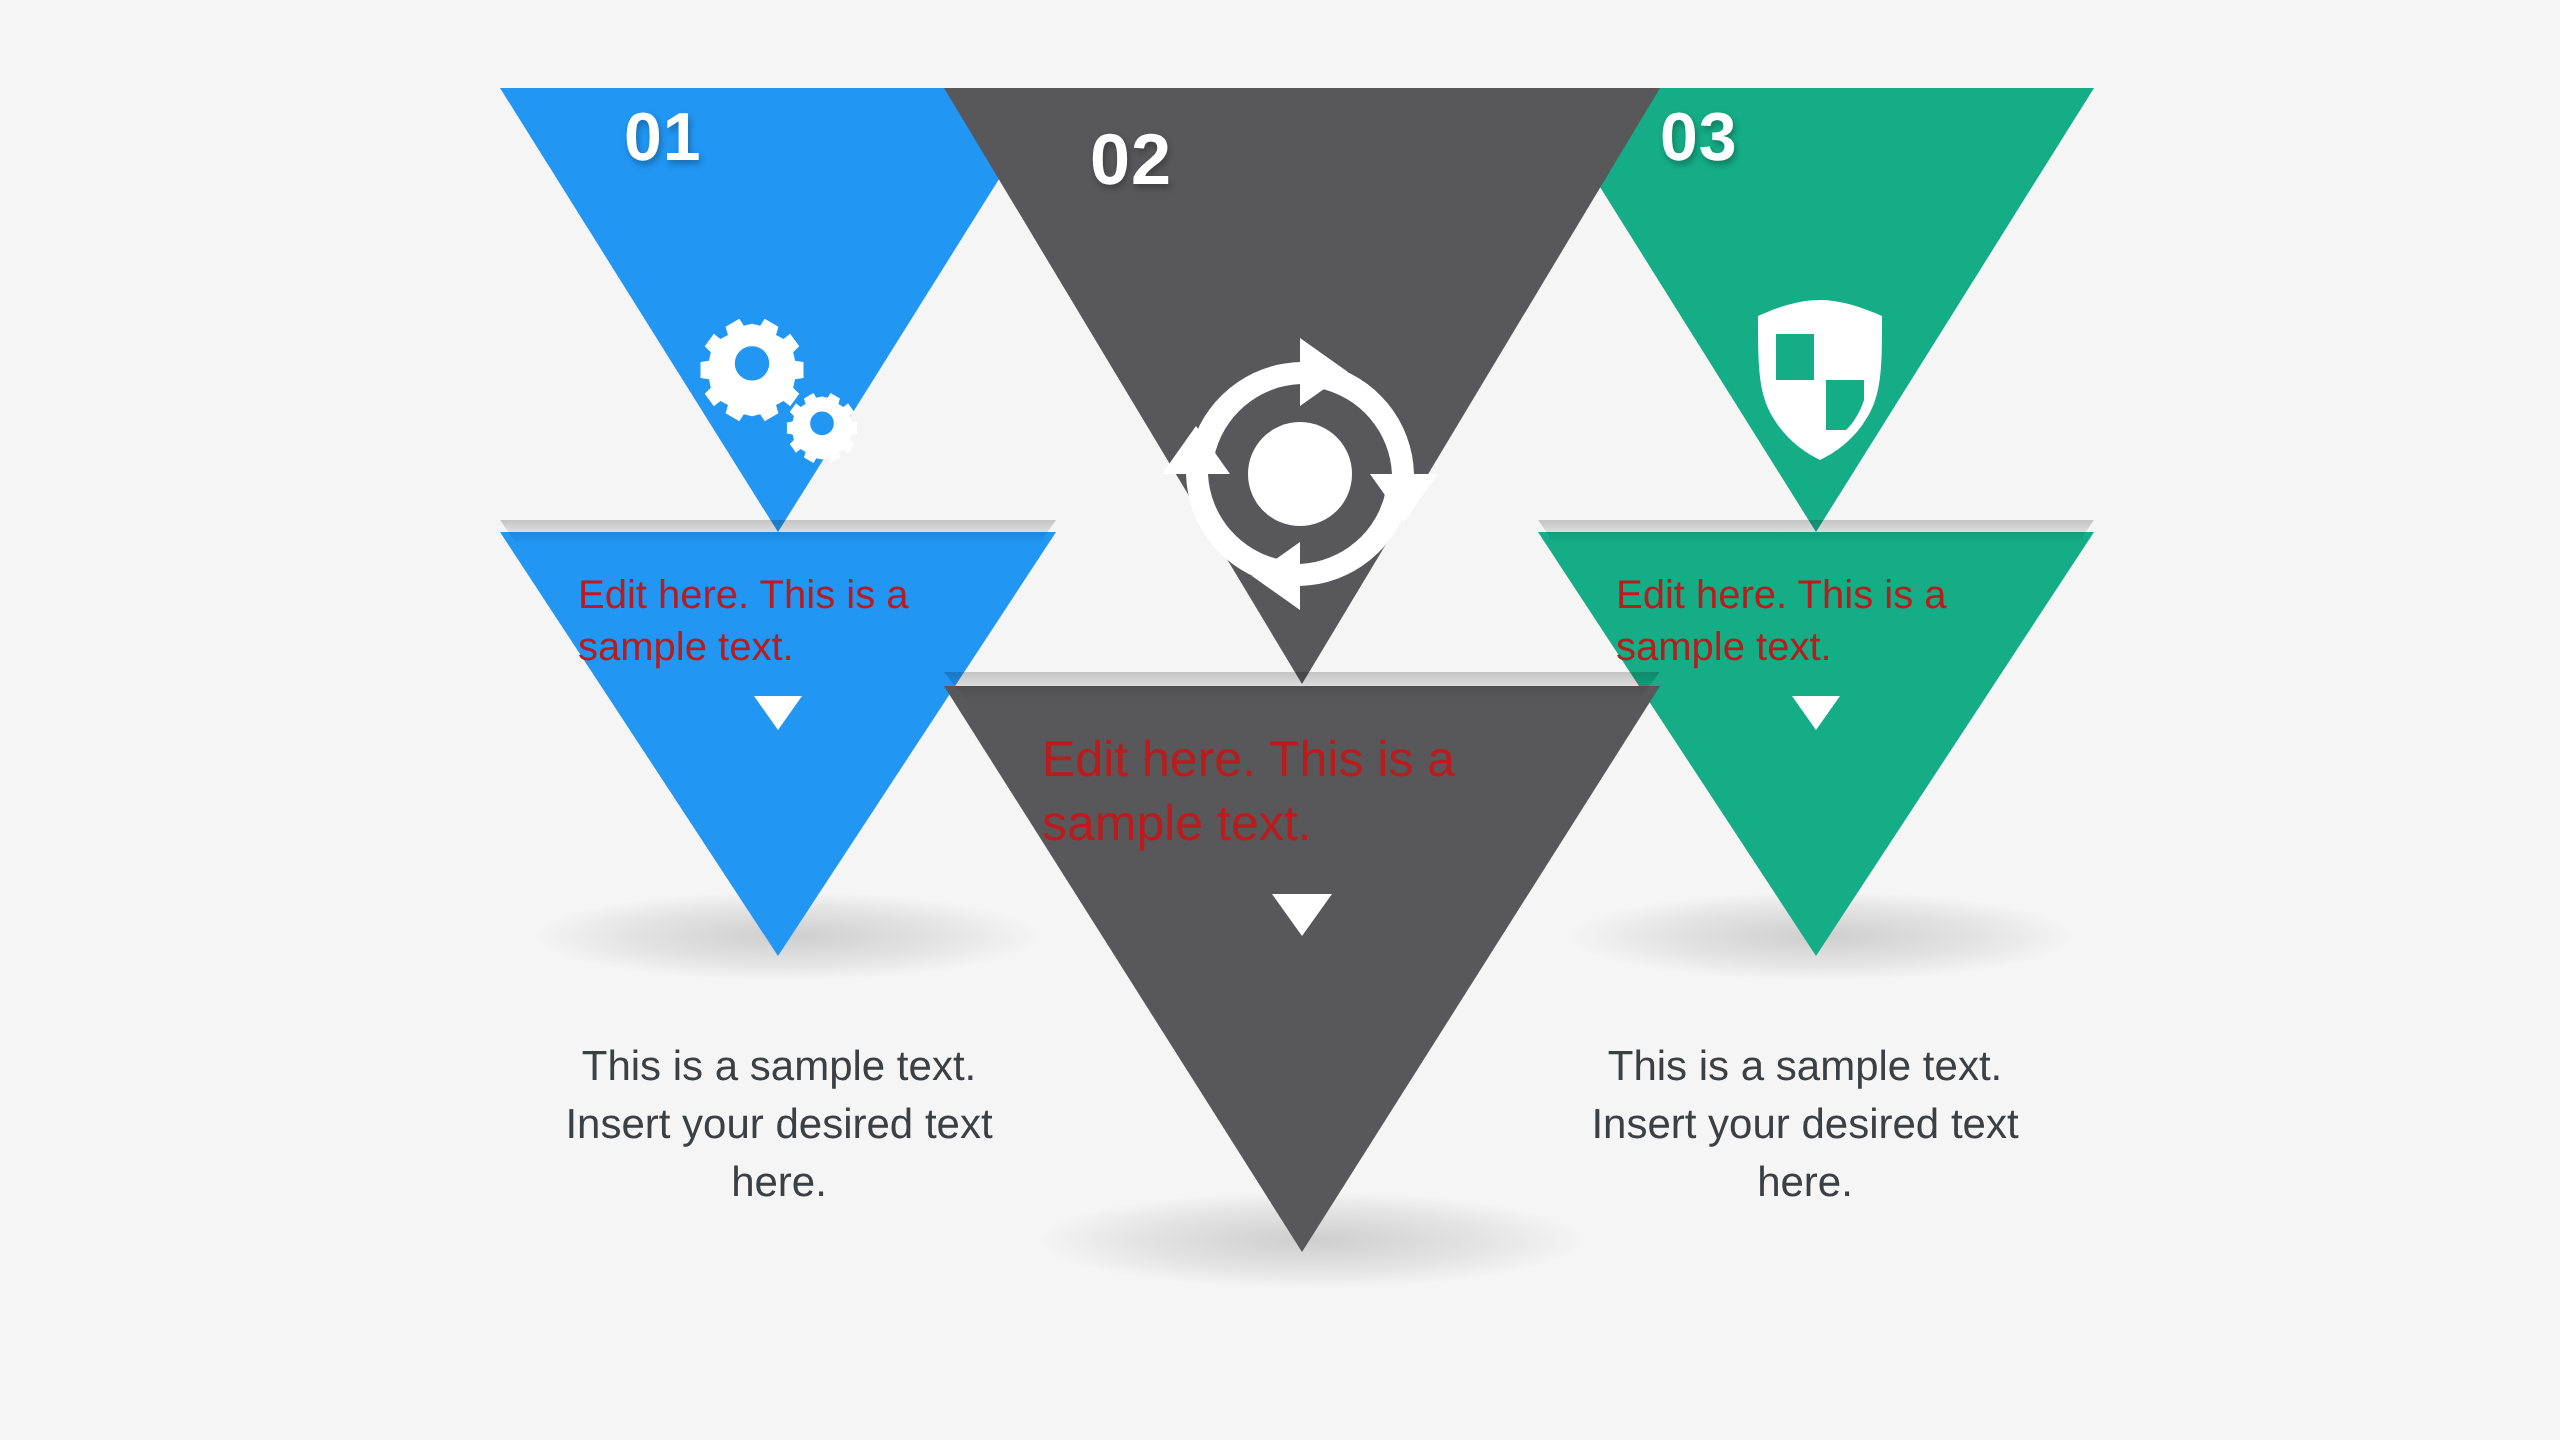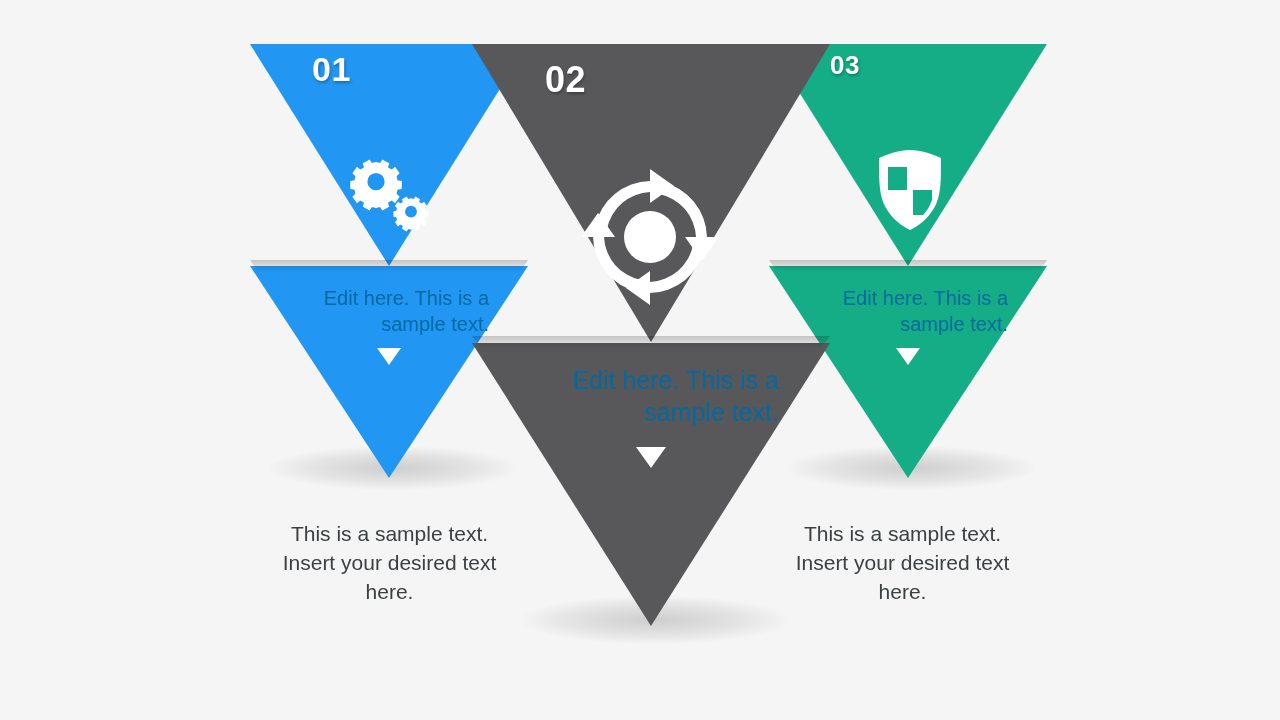--- a/index.html
+++ b/index.html
@@ -90,22 +90,22 @@
     display: flex;
     align-items: center;
     justify-content: center;
   }
   .icon-wrap svg { display: block; }
 
   
   .inner-text {
     position: absolute;
     z-index: 5;
-    color: #0369a1;
-    text-align: right;
+    color: #b91c1c;
+    text-align: left;
     line-height: 1.28;
   }
 
   
   .caret {
     position: absolute;
     z-index: 5;
     width: 0; height: 0;
     border-left: 15px solid transparent;
     border-right: 15px solid transparent;
@@ -185,21 +185,21 @@
     <div class="caption" style="left:262px; top:520px; width:255px;">This is a sample text. Insert your desired text here.</div>
   </div>
 
   <div class="item">
 
     <div class="ground-shadow" style="left:786px; top:446px; width:250px; height:44px;"></div>
 
     <div class="ribbon" style="left:791px; top:44px; width:130px; height:112px;">
       <div class="ribbon-shape" style="background:#14ad86;"></div>
     </div>
-    <div class="ribbon-num" style="left:830px; top:52px; font-size:26px;">03</div>
+    <div class="ribbon-num" style="left:830px; top:52px; font-size:34px;">03</div>
 
     <div class="top-tri" style="left:769px; top:44px; width:278px; height:222px; background:#14ad86;"></div>
 
     <div class="icon-wrap" style="left:874px; top:148px; width:72px; height:84px;">
       <svg width="72" height="84" viewBox="0 0 72 84" aria-hidden="true">
         <path d="M36 2 C25 2 14 6 5 10 C5 34 5 48 12 60 C19 72 28 78 36 82
                  C44 78 53 72 60 60 C67 48 67 34 67 10 C58 6 47 2 36 2 Z" fill="#ffffff"></path>
 
         <path d="M14 19 L33 19 L33 42 L14 42 Z" fill="#14ad86"></path>
         <path d="M39 42 L58 42 L58 52 C56 58 53 63 49 67 L39 67 Z" fill="#14ad86"></path>

